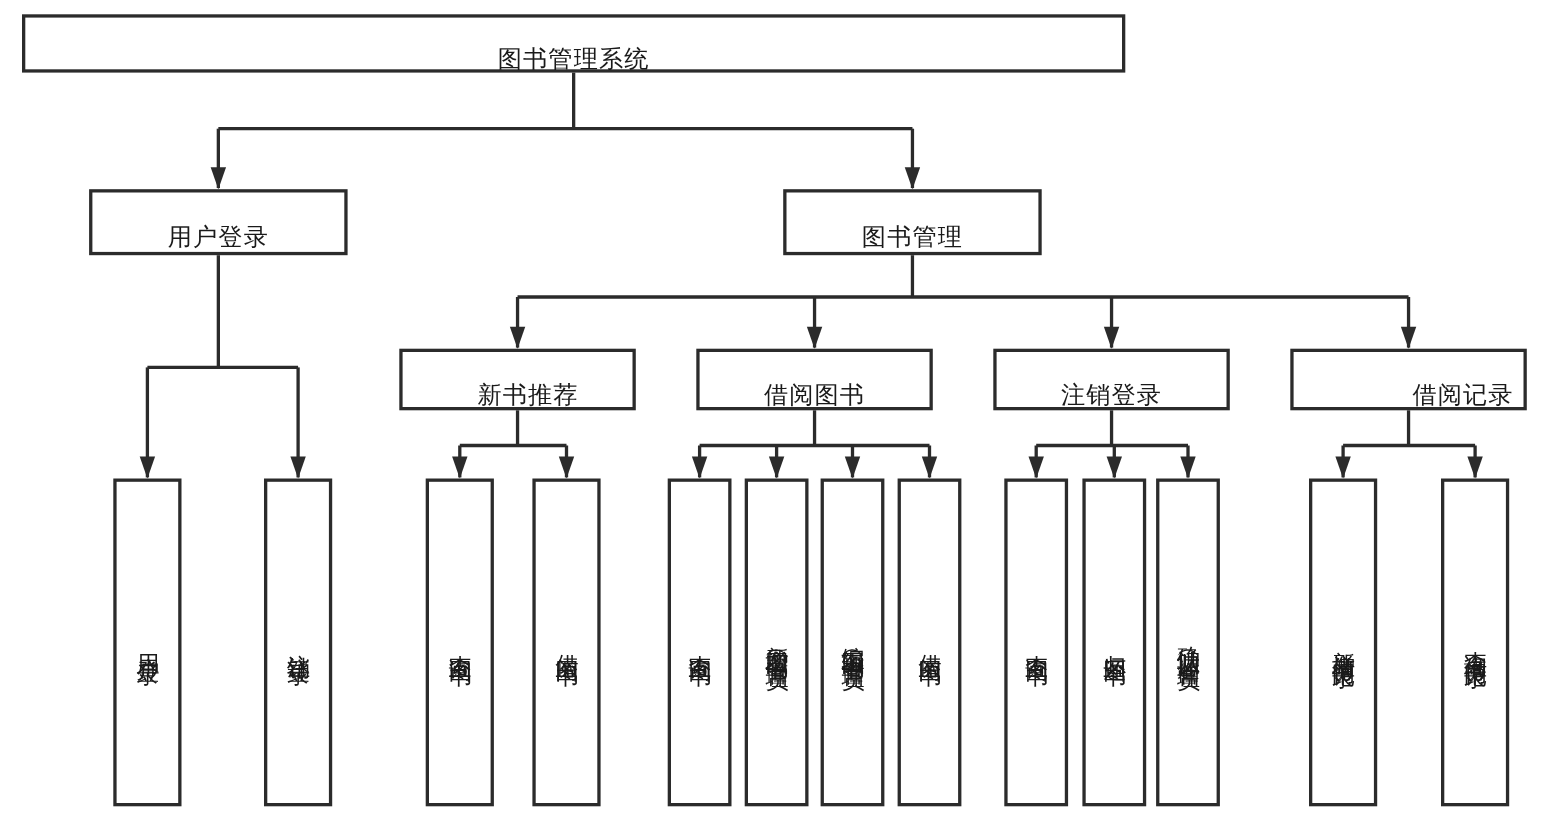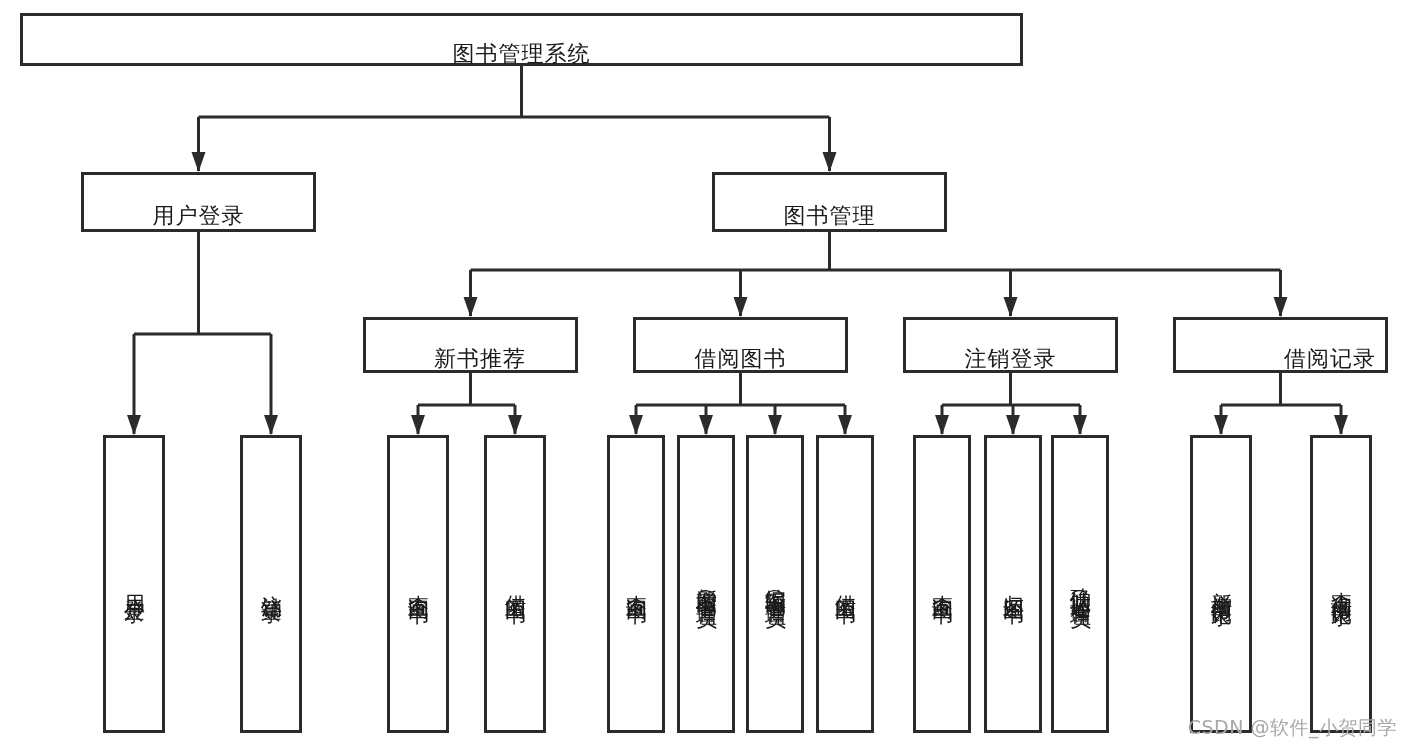--- a/index.html
+++ b/index.html
@@ -209,15 +209,14 @@
         <span class="vlabel-text">确认归还（管理员）</span>
       </div>
       <div class="vlabel-wrap" style="left: 1190px; top: 435px; width: 62px; height: 298px;">
         <span class="vlabel-text">新增借阅记录</span>
       </div>
       <div class="vlabel-wrap" style="left: 1310px; top: 435px; width: 62px; height: 298px;">
         <span class="vlabel-text">查询借阅记录</span>
       </div>
     </div>
 
-  <div id="watermark">CSDN @软件_小贺同学</div>
 
 </div>
 
 </body></html>

